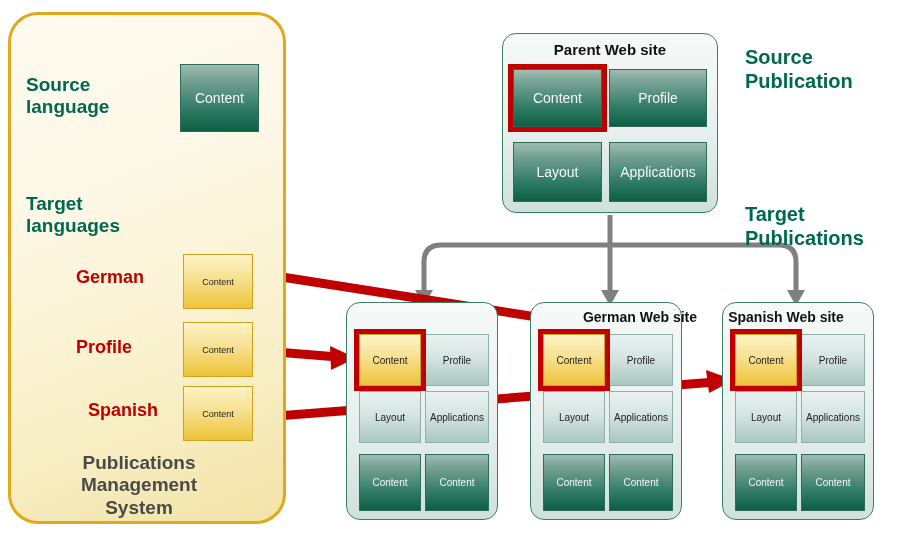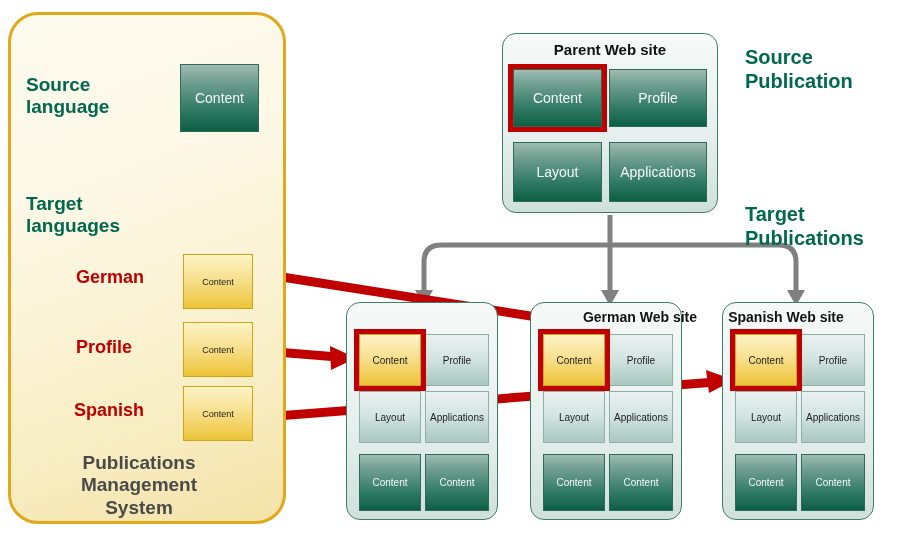--- a/index.html
+++ b/index.html
@@ -16,21 +16,21 @@
 
   .lbl{position:absolute;font-weight:bold;white-space:pre-line;line-height:1.18;}
   .lbl-teal{color:#00684f;}
   .lbl-red{color:#c00000;margin-left:24px;}
   .lbl-gray{color:#4a4a4a;}
 
   .src-lang{left:26px;top:74px;font-size:19px;}
   .tgt-lang{left:26px;top:193px;font-size:19px;}
   .l-german{left:52px;top:267px;font-size:18px;}
   .l-french{left:52px;top:337px;font-size:18px;}
-  .l-spanish{left:50px;top:400px;font-size:18px;}
+  .l-spanish{left:64px;top:400px;font-size:18px;}
   .tms-title{left:0px;top:452px;width:278px;text-align:center;font-size:19px;}
 
   
   .green-box{position:absolute;
     background:linear-gradient(180deg,#9fbcb3 0%,#76a294 22%,#2f7a63 68%,#0d5f44 100%);
     border:1px solid #2d6b58;color:#f2f7f5;
     display:flex;align-items:center;justify-content:center;
     box-sizing:border-box;}
   .yellow-box{position:absolute;
     background:linear-gradient(180deg,#fdf3c6 0%,#f7e08f 45%,#edc438 100%);

